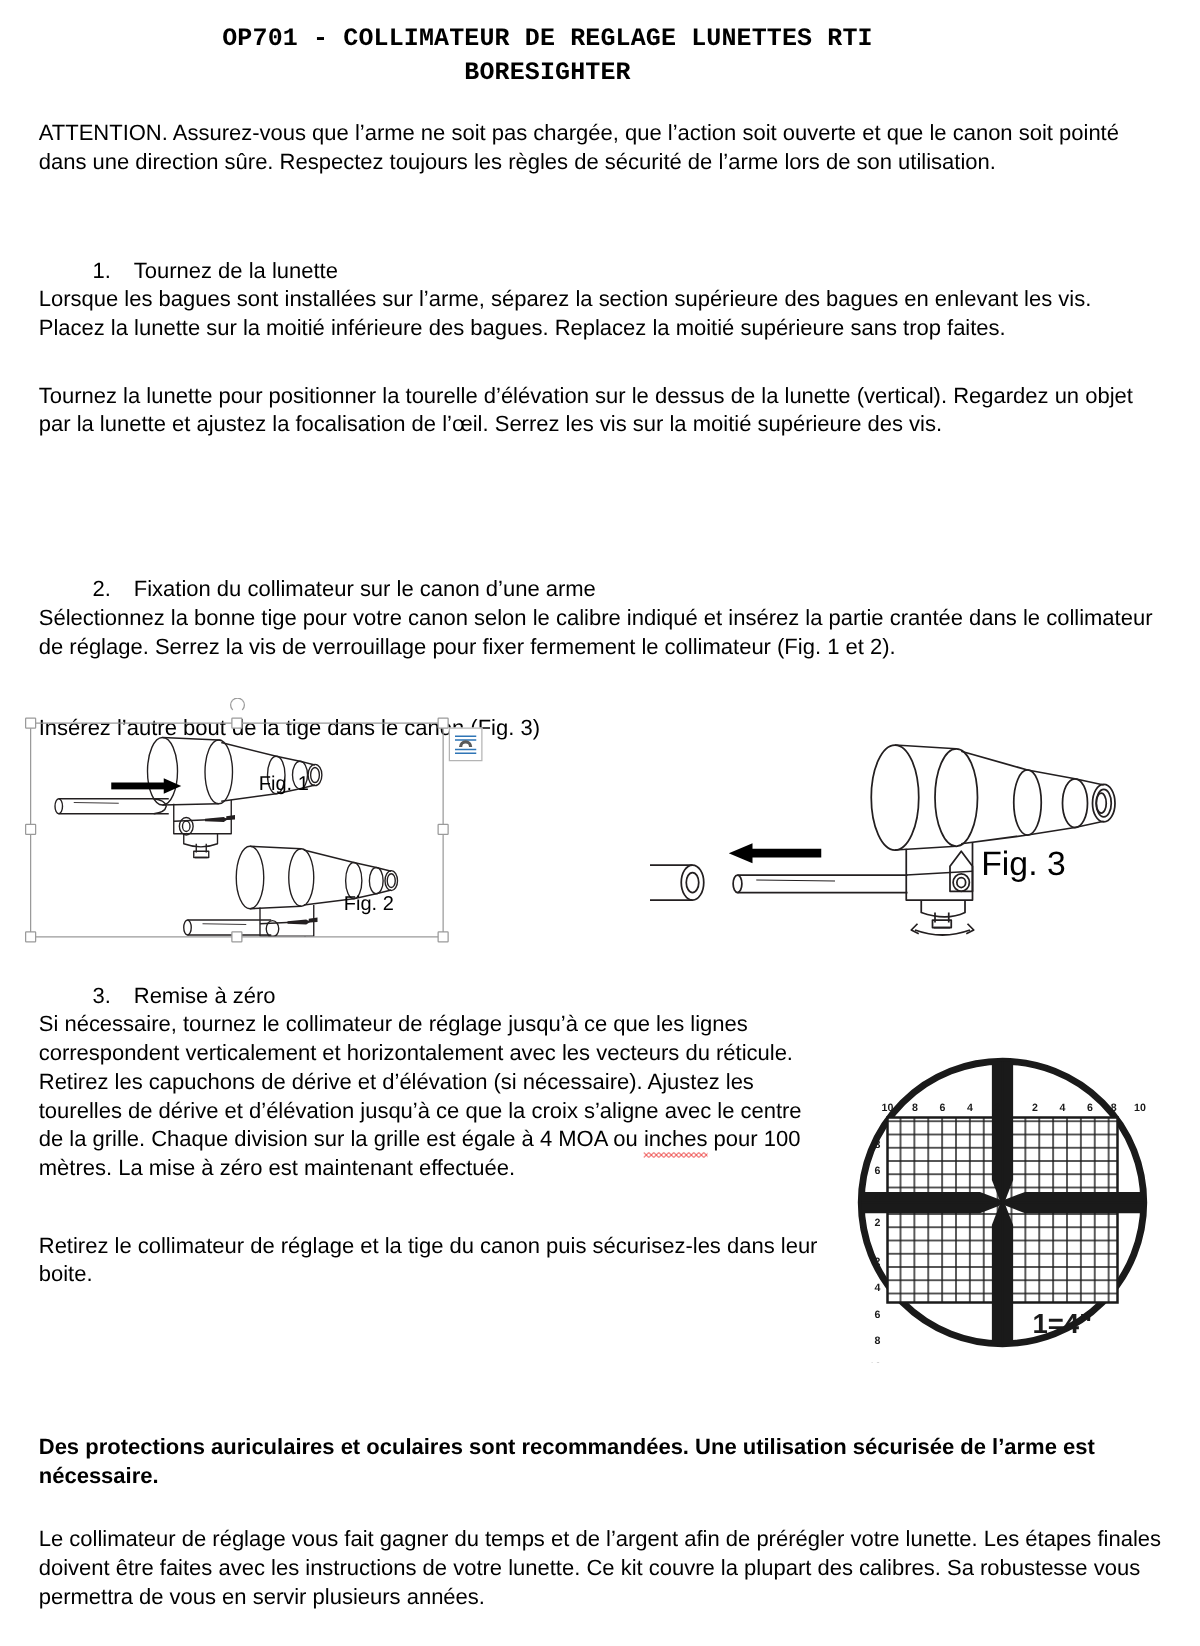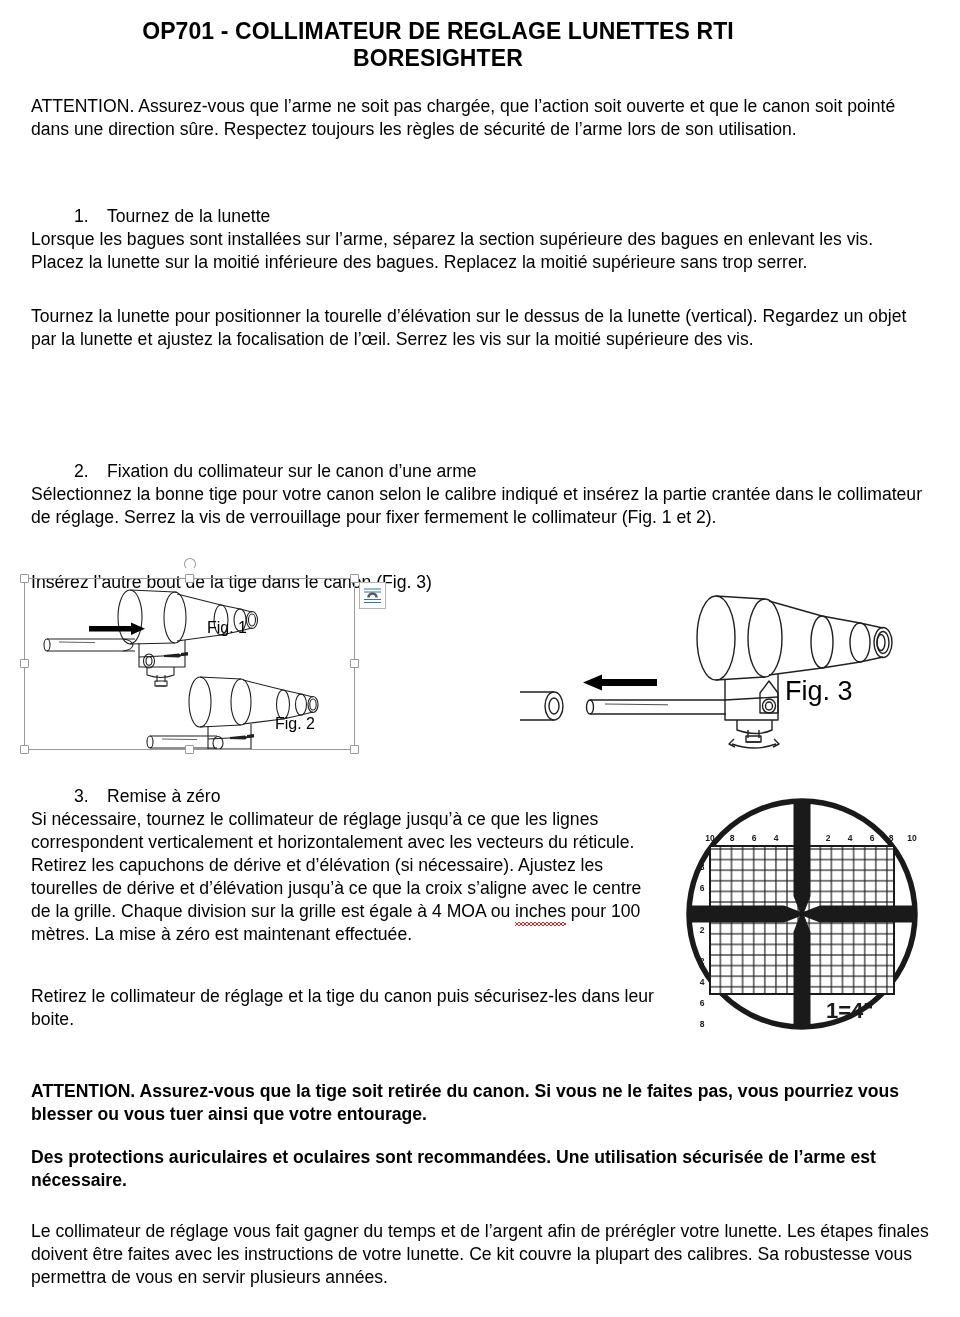--- a/index.html
+++ b/index.html
@@ -24,23 +24,24 @@
   }
 
   
   .doc-title {
     position: absolute;
     left: 0;
     top: 18px;
     width: 876px;
     text-align: center;
     font-weight: bold;
-    font-size: 23px;
+    font-size: 20px;
     line-height: 27px;
     letter-spacing: 0.1px;
+    font-family: Liberation Mono, monospace;
   }
   .doc-title .line2 { display: block; }
 
   
   .body-text {
     position: absolute;
     left: 31px;
     width: 898px;
     font-size: 17.6px;
     line-height: 23px;
@@ -126,41 +127,41 @@
     background: #ffffff;
     box-sizing: border-box;
   }
 
   .svg-abs { position: absolute; display: block; }
 
   
   .reticle-wrap {
     position: absolute;
     left: 676px;
-    top: 796px;
+    top: 844px;
     width: 252px;
     height: 246px;
     text-align: center;
   }
 </style>
 </head>
 <body>
 
 <div class="page">
 
   <div class="doc-title">
     <span>OP701 - COLLIMATEUR DE REGLAGE LUNETTES RTI</span>
     <span class="line2">BORESIGHTER</span>
   </div>
 
   <div class="body-text" style="top:95px;">ATTENTION. Assurez-vous que l’arme ne soit pas chargée, que l’action soit ouverte et que le canon soit pointé dans une direction sûre. Respectez toujours les règles de sécurité de l’arme lors de son utilisation.</div>
 
   <div class="body-text" style="top:205px;">
     <span class="numbered"><span class="num">1.</span><span>Tournez de la lunette</span></span>
-    <span>Lorsque les bagues sont installées sur l’arme, séparez la section supérieure des bagues en enlevant les vis. Placez la lunette sur la moitié inférieure des bagues. Replacez la moitié supérieure sans trop serrer.</span>
+    <span>Lorsque les bagues sont installées sur l’arme, séparez la section supérieure des bagues en enlevant les vis. Placez la lunette sur la moitié inférieure des bagues. Replacez la moitié supérieure sans trop faites.</span>
   </div>
   <div class="body-text" style="top:305px;">Tournez la lunette pour positionner la tourelle d’élévation sur le dessus de la lunette (vertical). Regardez un objet par la lunette et ajustez la focalisation de l’œil. Serrez les vis sur la moitié supérieure des vis.</div>
 
   <div class="body-text" style="top:424px;margin-top:36px;">
     <span class="numbered"><span class="num">2.</span><span>Fixation du collimateur sur le canon d’une arme</span></span>
     <span>Sélectionnez la bonne tige pour votre canon selon le calibre indiqué et insérez la partie crantée dans le collimateur de réglage. Serrez la vis de verrouillage pour fixer fermement le collimateur (Fig. 1 et 2).</span>
   </div>
   <div class="body-text" style="top:551px;margin-top:20px;">Insérez l’autre bout de la tige dans le canon (Fig. 3)</div>
 
   <div class="img-frame">
@@ -396,18 +397,17 @@
         <text x="26" y="189">4</text>
         <text x="26" y="210">6</text>
         <text x="26" y="231">8</text>
         <text x="24" y="252">10</text>
       </g>
 
       <text x="150" y="222" font-family="'Liberation Sans',sans-serif" font-size="22" font-weight="bold" fill="#1a1a1a">1=4"</text>
     </svg>
   </div>
 
-  <div class="body-text bold" style="top:1080px;">ATTENTION. Assurez-vous que la tige soit retirée du canon. Si vous ne le faites pas, vous pourriez vous blesser ou vous tuer ainsi que votre entourage.</div>
   <div class="body-text bold" style="top:1146px;">Des protections auriculaires et oculaires sont recommandées. Une utilisation sécurisée de l’arme est nécessaire.</div>
 
   <div class="body-text" style="top:1220px;">Le collimateur de réglage vous fait gagner du temps et de l’argent afin de prérégler votre lunette. Les étapes finales doivent être faites avec les instructions de votre lunette. Ce kit couvre la plupart des calibres. Sa robustesse vous permettra de vous en servir plusieurs années.</div>
 
 </div>
 
 </body></html>

